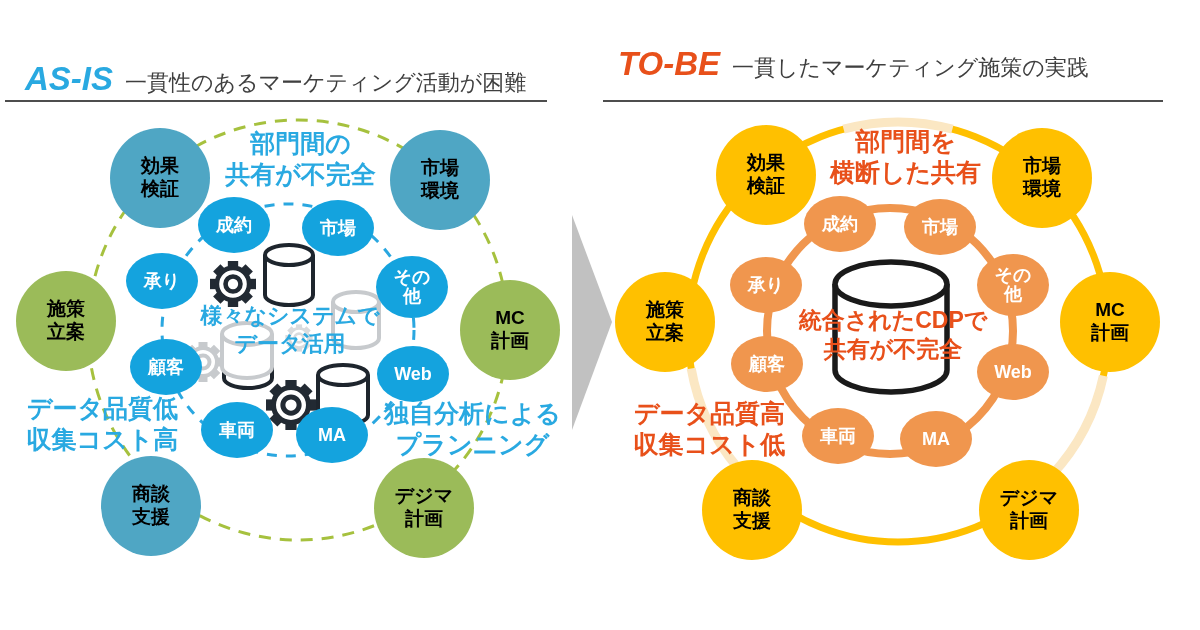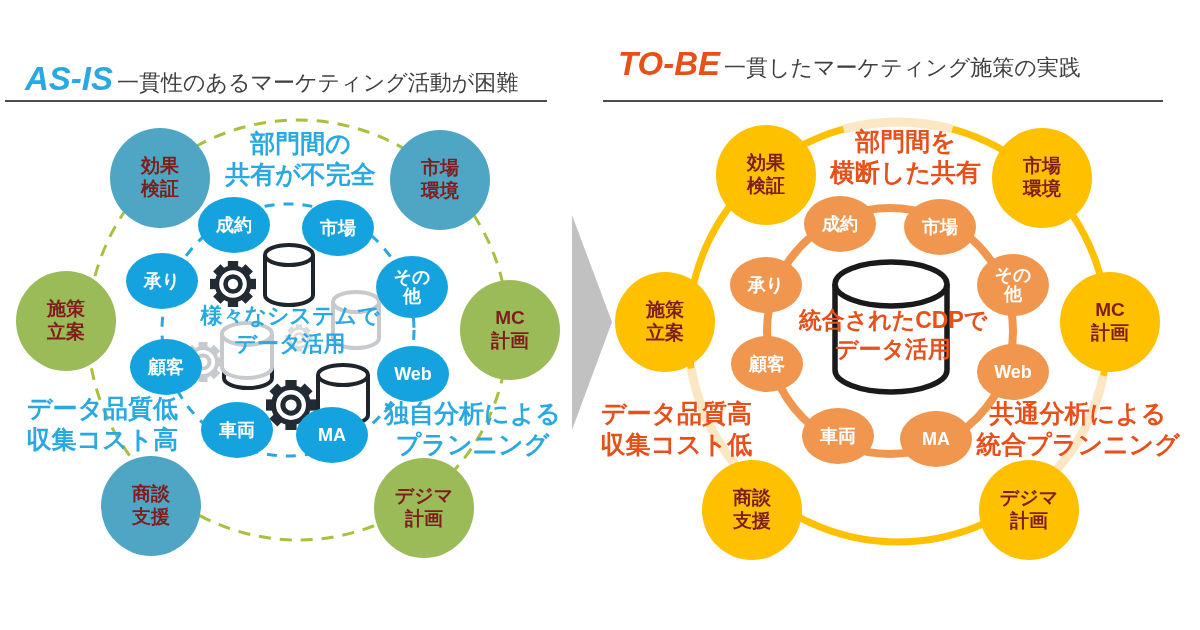--- a/index.html
+++ b/index.html
@@ -3,30 +3,30 @@
 <meta charset="utf-8">
 <style>
   html,body{margin:0;padding:0;background:#fff;}
   #stage{
     position:relative;width:1200px;height:630px;overflow:hidden;background:#fff;
     font-family:"Liberation Sans","DejaVu Sans",sans-serif;
     --teal:#4FA6C4;--green:#9BBB59;--blue:#14A3DE;--blue_text:#29A9E1;
     --yellow:#FFC000;--orange:#F0964E;--orange_text:#E8501A;
     --title_gray:#3F3F3F;--arrow_gray:#C1C1C1;
   }
-  .title-row{position:absolute;display:flex;align-items:baseline;gap:4px;white-space:nowrap;}
+  .title-row{position:absolute;display:flex;align-items:baseline;gap:12px;white-space:nowrap;}
   .title-tag{font-size:33px;font-weight:bold;font-style:italic;letter-spacing:0px;}
   .title-tag.asis{color:var(--blue_text);}
   .title-tag.tobe{color:var(--orange_text);}
   .title-text{font-size:22px;color:var(--title_gray);font-weight:500;}
   .title-rule{position:absolute;height:2px;background:#4D4D4D;}
 
   .big-node{position:absolute;width:100px;height:100px;border-radius:50%;
     display:flex;align-items:center;justify-content:center;text-align:center;
-    color:#7f1d1d;font-weight:bold;font-size:19px;line-height:1.2;white-space:pre-line;z-index:3;}
+    color:#000000;font-weight:bold;font-size:19px;line-height:1.2;white-space:pre-line;z-index:3;}
   .big-node.teal{background:var(--teal);}
   .big-node.green{background:var(--green);}
   .big-node.yellow{background:var(--yellow);}
 
   .small-node{position:absolute;width:72px;height:56px;border-radius:50%;
     display:flex;align-items:center;justify-content:center;text-align:center;
     color:#fff;font-weight:bold;font-size:18px;line-height:1.05;white-space:pre-line;z-index:4;}
   .small-node.blue{background:var(--blue);}
   .small-node.orange{background:var(--orange);}
   .small-node.tall{height:62px;}
@@ -163,26 +163,24 @@
   <div class="small-node blue" style="left:126px;top:253px;">承り</div>
 
   <div class="title-row" style="left:618px;top:45px;">
     <span class="title-tag tobe">TO-BE</span>
     <span class="title-text">一貫したマーケティング施策の実践</span>
   </div>
   <div class="title-rule" style="left:603px;top:100px;width:560px;"></div>
 
   <div class="area-label orangered" style="left:793px;top:126px;width:225px;text-align:center;">部門間を
 横断した共有</div>
-  <div class="area-label orangered" style="left:569px;top:398px;width:215px;">データ品質高
+  <div class="area-label orangered" style="left:602px;top:398px;width:215px;">データ品質高
 収集コスト低</div>
-  <div class="area-label orangered" style="left:963px;top:398px;width:230px;">共通分析による
-統合プランニング</div>
   <div class="center-label orangered" style="left:738px;top:306px;width:310px;">統合されたCDPで
-データ活用</div>
+共有が不完全</div>
 
   <div class="big-node yellow" style="left:716px;top:125px;">効果
 検証</div>
   <div class="big-node yellow" style="left:992px;top:128px;">市場
 環境</div>
   <div class="big-node yellow" style="left:1060px;top:272px;">MC
 計画</div>
   <div class="big-node yellow" style="left:979px;top:460px;">デジマ
 計画</div>
   <div class="big-node yellow" style="left:702px;top:460px;">商談

